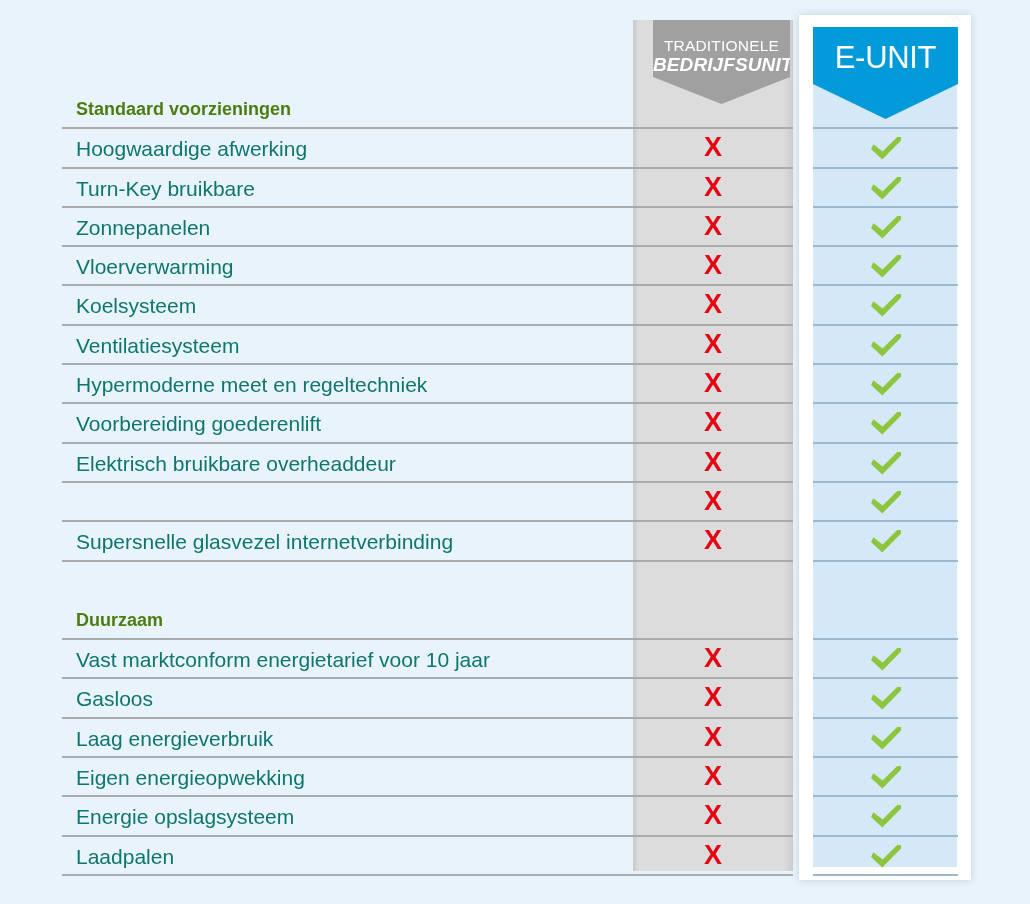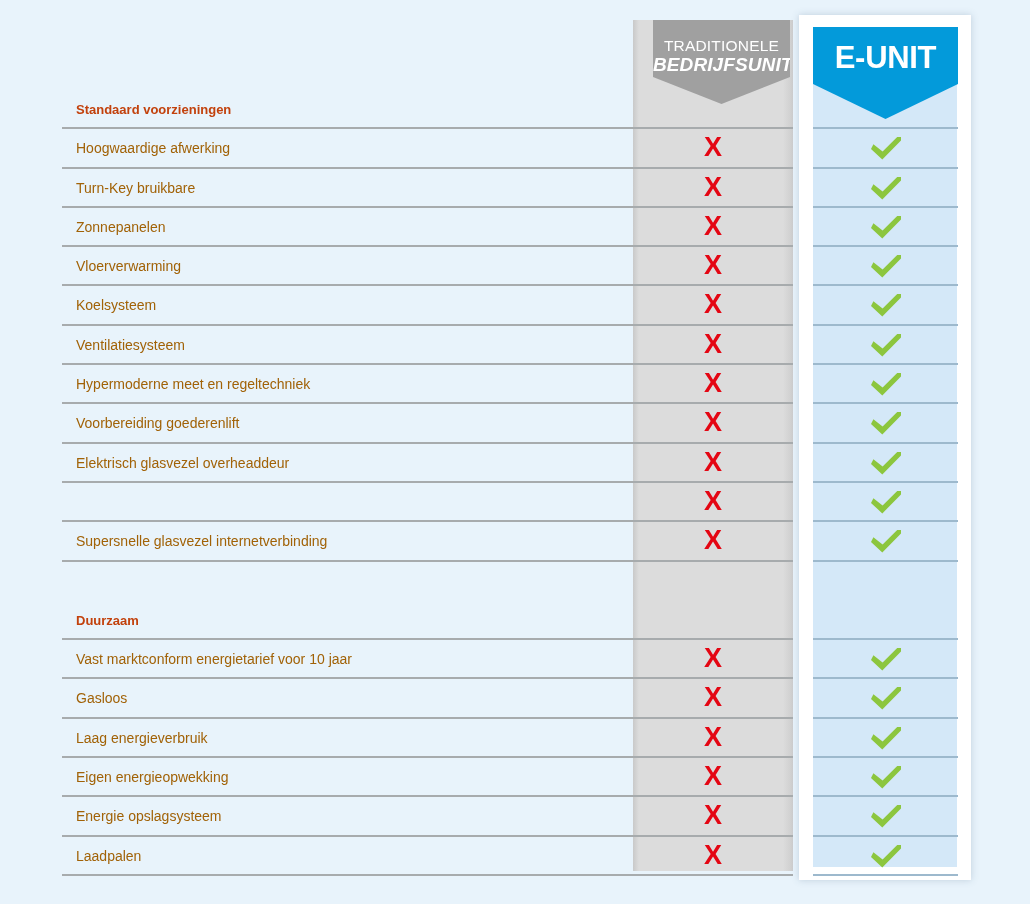--- a/index.html
+++ b/index.html
@@ -93,21 +93,21 @@
     width: 145px;
     height: 92px;
     background: #039ada;
     -webkit-clip-path: polygon(0 0, 100% 0, 100% 62%, 50% 100%, 0 62%);
     clip-path: polygon(0 0, 100% 0, 100% 62%, 50% 100%, 0 62%);
     padding-top: 14px;
   }
   .banner-eunit .l1 {
     display: block;
     font-size: 31px;
-    font-weight: bold;
+    font-weight: normal;
     letter-spacing: -0.3px;
     line-height: 1.1;
   }
 
   
   .table {
     position: absolute;
     left: 0;
     top: 0;
     width: 1030px;
@@ -135,28 +135,28 @@
     height: 2px;
     background: #9db9cd;
   }
 
   .label {
     position: absolute;
     left: 76px;
     top: 0;
     height: 39.3px;
     line-height: 39.3px;
-    font-size: 14px;
-    color: #a16207;
+    font-size: 21px;
+    color: #0f766e;
     white-space: nowrap;
   }
   .row.section .label {
     font-weight: bold;
-    color: #c2410c;
-    font-size: 13px;
+    color: #4d7c0f;
+    font-size: 18px;
   }
 
   
   .mark-x {
     position: absolute;
     left: 633px;
     width: 160px;
     top: 0;
     height: 39.3px;
     line-height: 37px;
@@ -272,21 +272,21 @@
       <div class="row">
         <div class="label">Voorbereiding goederenlift</div>
         <div class="mark-x">X</div>
         <div class="mark-check"><svg width="30" height="23" viewBox="0 0 30 23">
             <path d="M2.4 7.2 L0 11.9 L11.3 22.4 L30 3.6 L30 0 L26.2 0 L11.6 14.6 Z" fill="#8cc63e"></path>
           </svg></div>
         <div class="rule"></div>
         <div class="rule-card"></div>
       </div>
       <div class="row">
-        <div class="label">Elektrisch glasvezel overheaddeur</div>
+        <div class="label">Elektrisch bruikbare overheaddeur</div>
         <div class="mark-x">X</div>
         <div class="mark-check"><svg width="30" height="23" viewBox="0 0 30 23">
             <path d="M2.4 7.2 L0 11.9 L11.3 22.4 L30 3.6 L30 0 L26.2 0 L11.6 14.6 Z" fill="#8cc63e"></path>
           </svg></div>
         <div class="rule"></div>
         <div class="rule-card"></div>
       </div>
       <div class="row">
         <div class="mark-x">X</div>
         <div class="mark-check"><svg width="30" height="23" viewBox="0 0 30 23">

